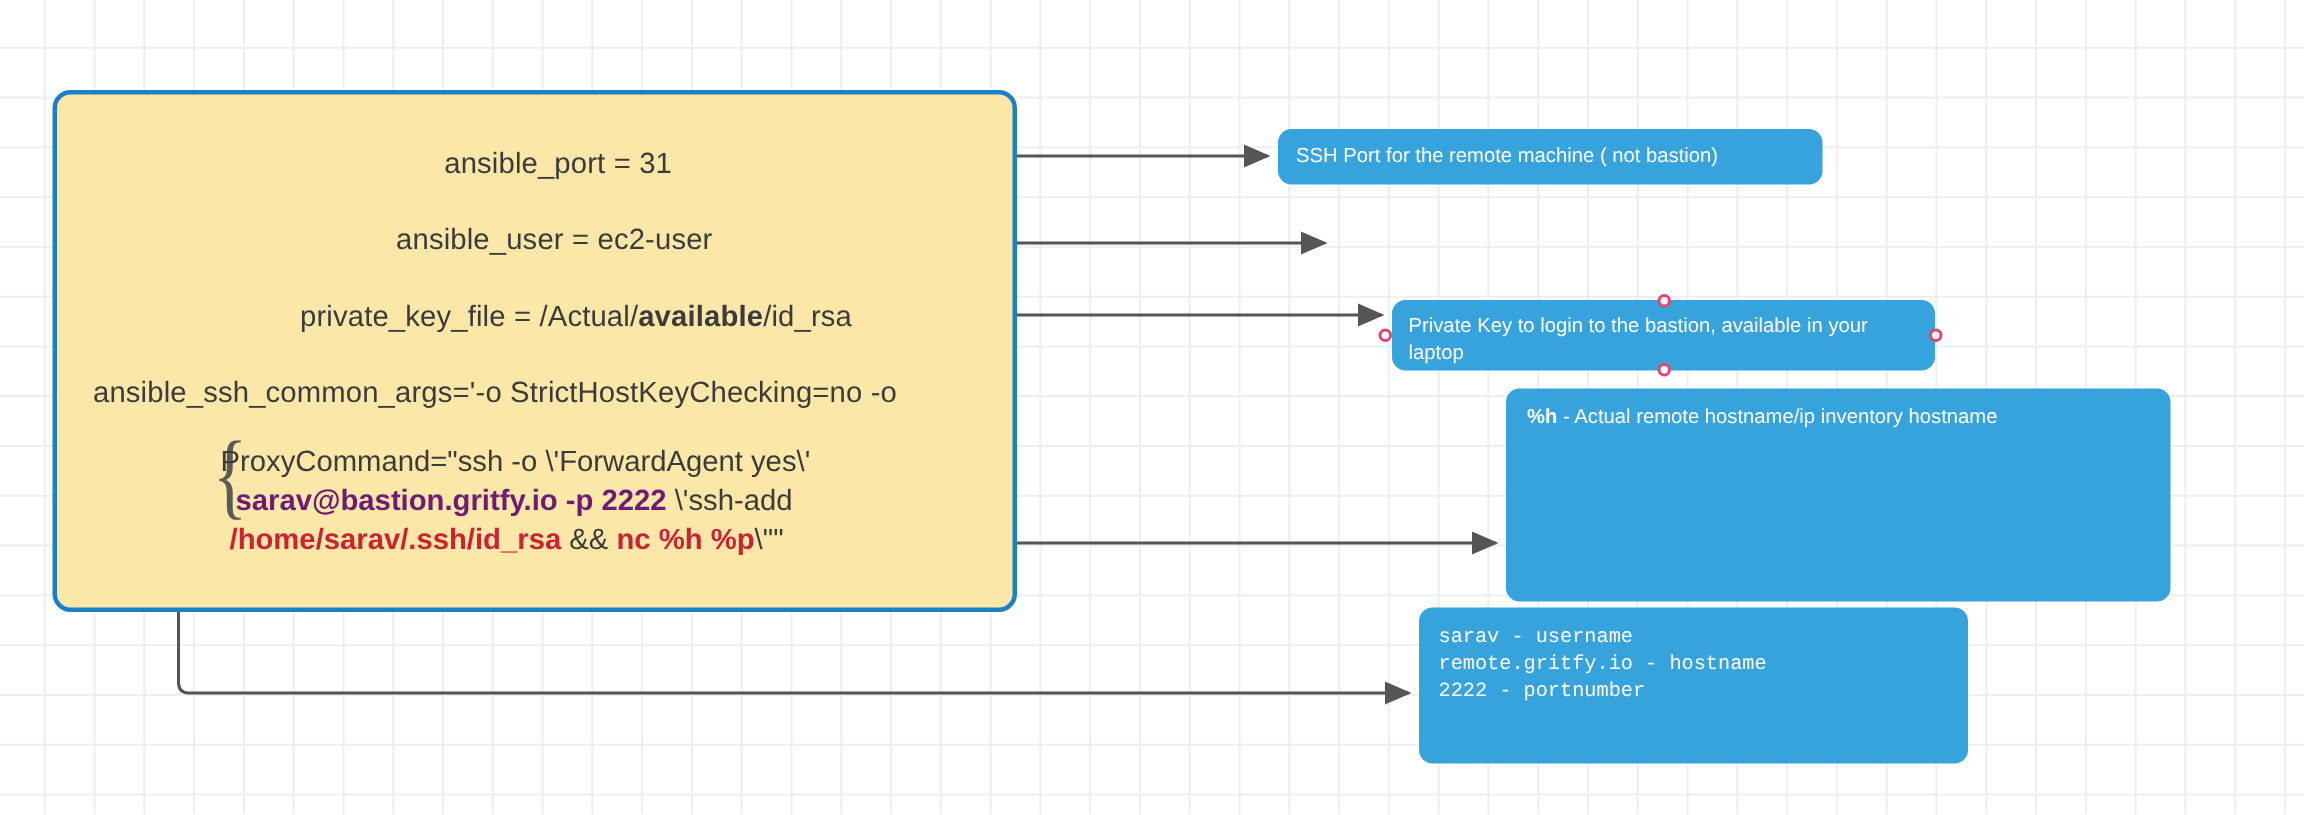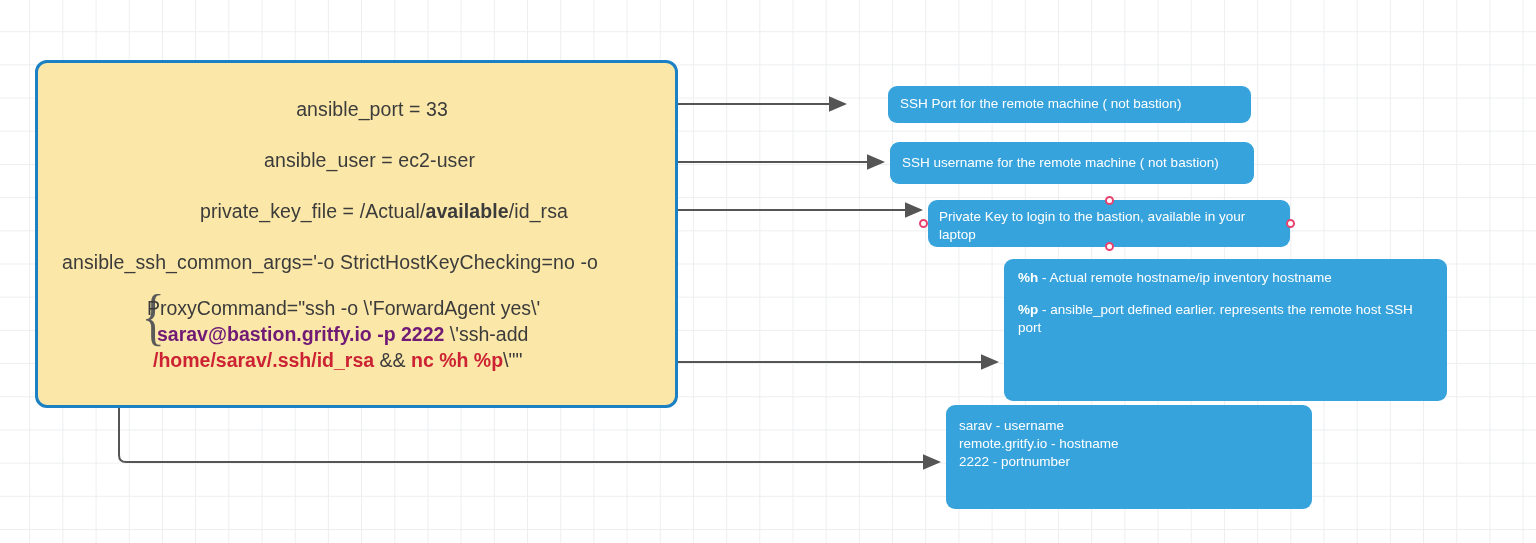--- a/index.html
+++ b/index.html
@@ -77,30 +77,30 @@
     left:-9px; top:-6px;
     width:34px; bottom:-6px;
     border:4px solid #e8436e;
     border-right:none;
     border-radius:9px 0 0 9px;
     z-index:-1;
   }
   .callout .txt{ position:relative; z-index:2; }
   .callout b{ font-weight:bold; }
 
-  .c1{ left:888px; top:86px; width:363px; height:37px; padding:9px 12px; }
+  .c1{ left:852px; top:86px; width:363px; height:37px; padding:9px 12px; }
   .c2{ left:890px; top:142px; width:364px; height:42px; padding:12px 12px; }
   .c3{ left:928px; top:200px; width:362px; height:47px; padding:8px 11px; }
   .c4{ left:1004px; top:259px; width:443px; height:142px; padding:10px 14px; }
   .c5{ left:946px; top:405px; width:366px; height:104px; padding:12px 13px; }
 
   .c4 p{ margin:0 0 14px 0; }
   .c4 p:last-child{ margin-bottom:0; }
   .c5 .head{ margin:0 0 22px 0; }
-  .c5 .rows{ line-height:18px; }
+  .c5 .rows{ line-height:18px;font-family:Liberation Mono, monospace; }
 
   
   .handle{
     position:absolute;
     width:9px;height:9px;
     border:2px solid #e8436e;
     background:#ffffff;
     border-radius:50%;
     box-sizing:border-box;
     z-index:6;
@@ -123,21 +123,21 @@
     </defs>
     <line x1="452" y1="104" x2="845" y2="104" stroke="#555555" stroke-width="2" marker-end="url(#arw)"></line>
     <line x1="488" y1="162" x2="883" y2="162" stroke="#555555" stroke-width="2" marker-end="url(#arw)"></line>
     <line x1="562" y1="210" x2="921" y2="210" stroke="#555555" stroke-width="2" marker-end="url(#arw)"></line>
     <line x1="580" y1="362" x2="997" y2="362" stroke="#555555" stroke-width="2" marker-end="url(#arw)"></line>
     <path d="M119,336 L119,455 Q119,462 126,462 L939,462" fill="none" stroke="#555555" stroke-width="2" marker-end="url(#arw)"></path>
   </svg>
 
   <div class="config-card">
 
-    <div class="cfg-line l1">ansible_port = 33</div>
+    <div class="cfg-line l1">ansible_port = 31</div>
 
     <div class="cfg-line l2">ansible_user = ec2-user</div>
 
     <div class="cfg-line l3"><span>private_key_file = /Actual/</span><b>available</b><span>/id_rsa</span></div>
 
     <div class="cfg-line l4">ansible_ssh_common_args='-o StrictHostKeyChecking=no -o</div>
 
     <div class="brace">{</div>
 
     <div class="proxy">
@@ -145,39 +145,34 @@
       <div class="pad1"><span class="b">sarav@bastion.gritfy.io -p 2222</span><span> \'ssh-add</span></div>
       <div class="pad2"><span class="r">/home/sarav/.ssh/id_rsa</span><span> &amp;&amp; </span><span class="r">nc %h %p</span><span>\""</span></div>
     </div>
   </div>
 
   <div class="callout c1">
     <span class="pink"></span>
     <span class="txt">SSH Port for the remote machine ( not bastion)</span>
   </div>
 
-  <div class="callout c2">
-    <span class="pink"></span>
-    <span class="txt">SSH username for the remote machine ( not bastion)</span>
-  </div>
 
   <div class="callout c3">
     <span class="pink"></span>
     <span class="txt">Private Key to login to the bastion, available in your laptop</span>
   </div>
   <div class="handle h-top"></div>
   <div class="handle h-bottom"></div>
   <div class="handle h-left"></div>
   <div class="handle h-right"></div>
 
   <div class="callout c4">
     <span class="pink"></span>
     <div class="txt">
       <p><b>%h</b><span> - Actual remote hostname/ip inventory hostname</span></p>
-      <p><b>%p</b><span> - ansible_port defined earlier. represents the remote host SSH port</span></p>
     </div>
   </div>
 
   <div class="callout c5">
     <span class="pink"></span>
     <div class="txt">
       <div class="rows">
         <div>sarav - username</div>
         <div>remote.gritfy.io - hostname</div>
         <div>2222 - portnumber</div>

